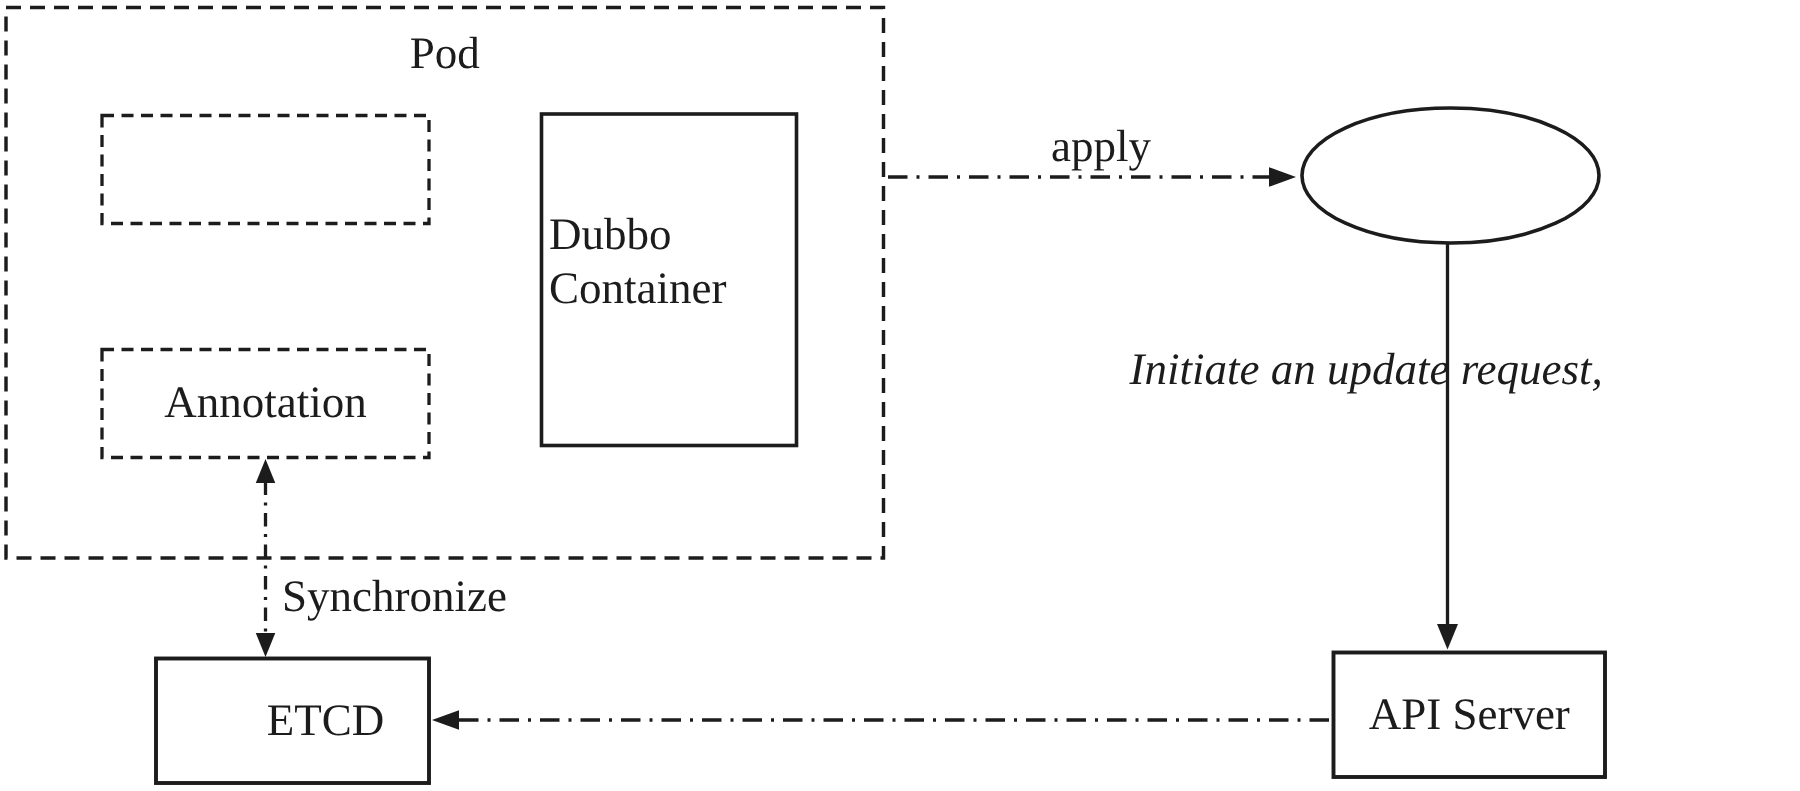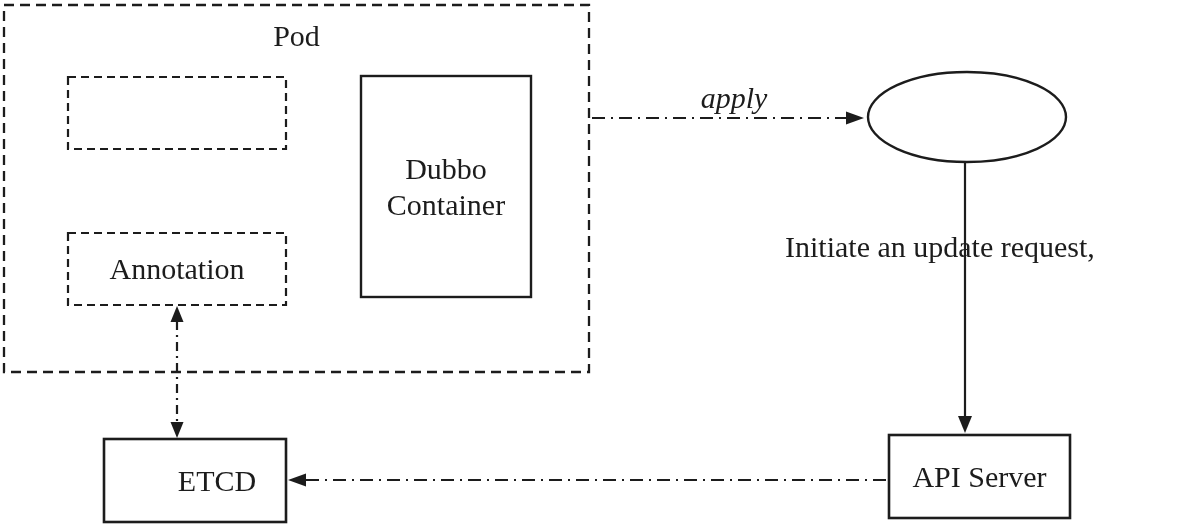--- a/index.html
+++ b/index.html
@@ -17,31 +17,31 @@
     position: absolute;
     left: 0; top: 0;
     width: 1200px; height: 527px;
   }
   .node-text {
     position: absolute;
     display: flex;
     align-items: center;
     justify-content: center;
     font-size: 30px;
-    text-align: center;
+    text-align: left;
     white-space: nowrap;
   }
   .wrap2 { white-space: normal; line-height: 36px; width: 160px; }
   .edge-label {
     position: absolute;
     font-size: 30px;
     line-height: 34px;
     white-space: nowrap;
   }
-  .edge-label.center { text-align: center; font-style: italic; }
+  .edge-label.center { text-align: center; }
   .multiline { line-height: 39px; }
 </style>
 </head>
 <body>
 
 <div class="canvas">
 
   <svg class="connectors" viewBox="0 0 1200 527">
 
     <rect x="4" y="5" width="585" height="367" fill="none" stroke="#1c1c1c" stroke-width="2.3" stroke-dasharray="10 6"></rect>
@@ -70,30 +70,31 @@
 
     <line x1="306" y1="480" x2="888" y2="480" stroke="#1c1c1c" stroke-width="2.2" stroke-dasharray="13 6 2 6"></line>
     <polygon points="288,480 306,473.5 306,486.5" fill="#1c1c1c"></polygon>
   </svg>
 
   <div class="node-text" style="left:4px; top:16px; width:585px; height:40px;">Pod</div>
 
 
   <div class="node-text" style="left:68px; top:233px; width:218px; height:72px;">Annotation</div>
 
-  <div class="node-text" style="left:361px; top:76px; width:170px; height:221px;border-radius:12px;">
+  <div class="node-text" style="left:361px; top:64px; width:170px; height:221px;border-radius:12px;">
     <span class="wrap2">Dubbo Container</span>
   </div>
 
 
   <div class="node-text" style="left:104px; top:439px; width:182px; height:83px;padding-left:44px;">ETCD</div>
 
   <div class="node-text" style="left:889px; top:435px; width:181px; height:83px;border-radius:30px;">API Server</div>
 
   <div class="edge-label center" style="left:634px; top:81px; width:200px;">apply</div>
 
-  <div class="edge-label multiline" style="left:785px; top:227px;">
+  <div class="edge-label multiline" style="left:753px; top:227px;font-style:italic;">
     <div>Initiate an update request,</div>
   </div>
 
+  <div class="edge-label" style="left:188px; top:381px;">Synchronize</div>
 
 
 </div>
 
 </body></html>

